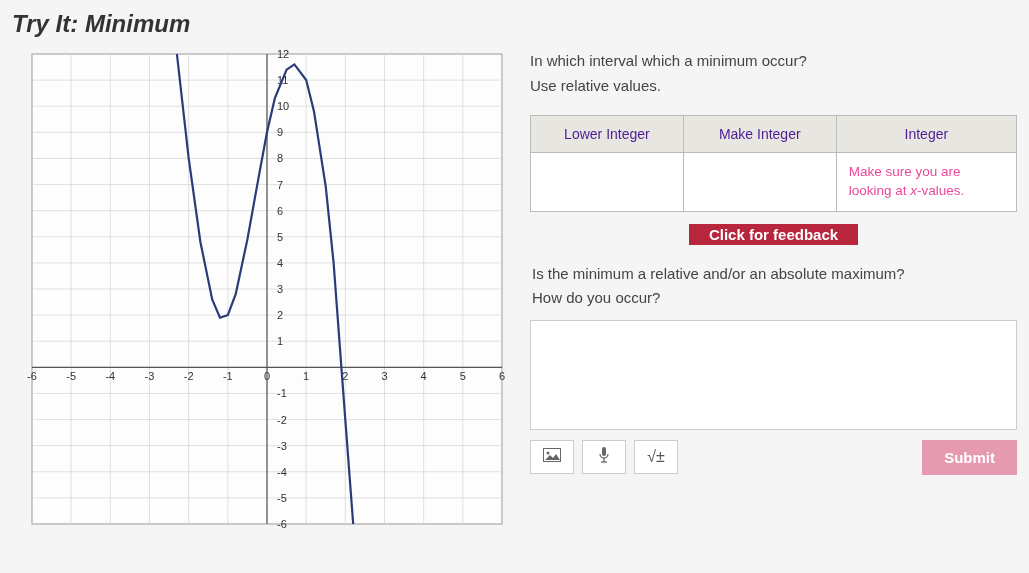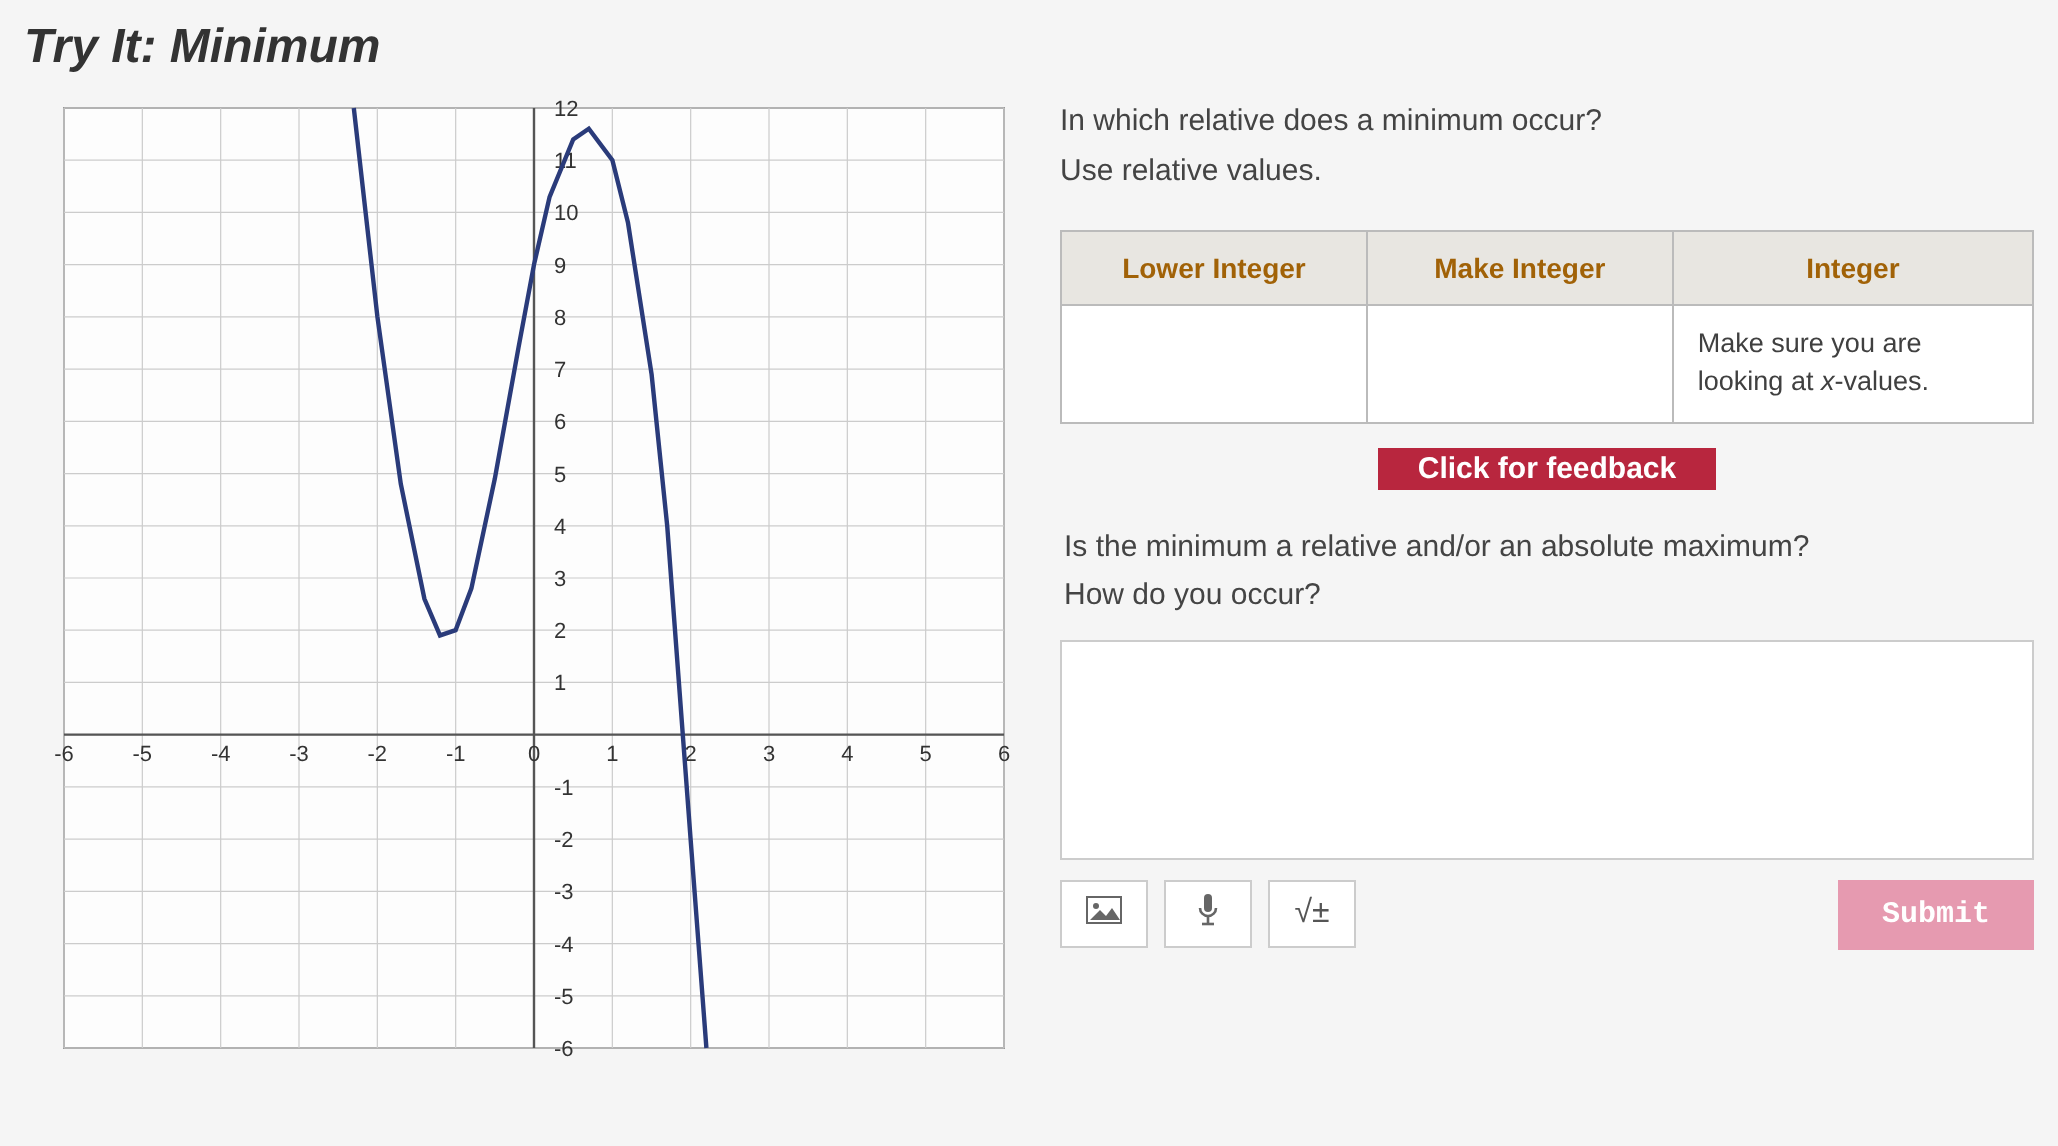--- a/index.html
+++ b/index.html
@@ -43,32 +43,32 @@
     width: 100%;
     margin: 18px 0 12px 0;
     font-size: 14px;
   }
   table.interval th, table.interval td {
     border: 1px solid #bbb;
     padding: 10px 12px;
   }
   table.interval th {
     background: #e8e6e1;
-    font-weight: bold;
-    color: #a16207;
+    font-weight: normal;
+    color: #4c1d95;
     text-align: center;
   }
   table.interval td {
     background: #fff;
     height: 48px;
     vertical-align: middle;
   }
   table.interval td.feed {
     font-size: 13.5px;
-    color: #404040;
+    color: #ec4899;
     line-height: 1.4;
   }
   .feed em { font-style: italic; }
   .feedback-btn-row {
     text-align: center;
     margin: 8px 0 18px 0;
   }
   .feedback-btn {
     background: #b8263e;
     color: #fff;
@@ -123,21 +123,20 @@
   }
   .submit-btn {
     margin-left: auto;
     background: #e69ab0;
     color: #fff;
     border: none;
     padding: 9px 22px;
     font-size: 15px;
     font-weight: bold;
     cursor: pointer;
-    font-family: Liberation Mono, monospace;
   }
   .interval-input {
     width:100%;
     height:100%;
     border:none;
     outline:none;
     font-size:14px;
     text-align:center;
     background:transparent;
   }
@@ -215,21 +214,21 @@
         <text x="265" y="88.33333333333333" font-size="11" fill="#333" text-anchor="start">9</text>
         <text x="265" y="62.22222222222222" font-size="11" fill="#333" text-anchor="start">10</text>
         <text x="265" y="36.111111111111114" font-size="11" fill="#333" text-anchor="start">11</text>
         <text x="265" y="10" font-size="11" fill="#333" text-anchor="start">12</text>
         <path d="M164.9 6.0 L176.7 110.4 L188.4 194.0 L200.2 251.4 L208.0 269.7 L215.8 267.1 L223.7 246.2 L235.4 191.4 L247.2 126.1 L255.0 84.3 L262.8 50.4 L274.6 21.7 L282.4 16.4 L294.2 32.1 L302.0 63.4 L313.8 139.2 L321.6 214.9 L333.3 371.6 L341.2 476.0" fill="none" stroke="#2a3b7a" stroke-width="2.2"></path>
       </svg>
   </div>
 
   <div class="right">
     <div class="prompt">
-      <p>In which relative does a minimum occur?</p>
+      <p>In which interval which a minimum occur?</p>
       <p>Use relative values.</p>
     </div>
 
     <table class="interval">
       <thead>
         <tr>
           <th>Lower Integer</th>
           <th>Make Integer</th>
           <th>Integer</th>
         </tr>

